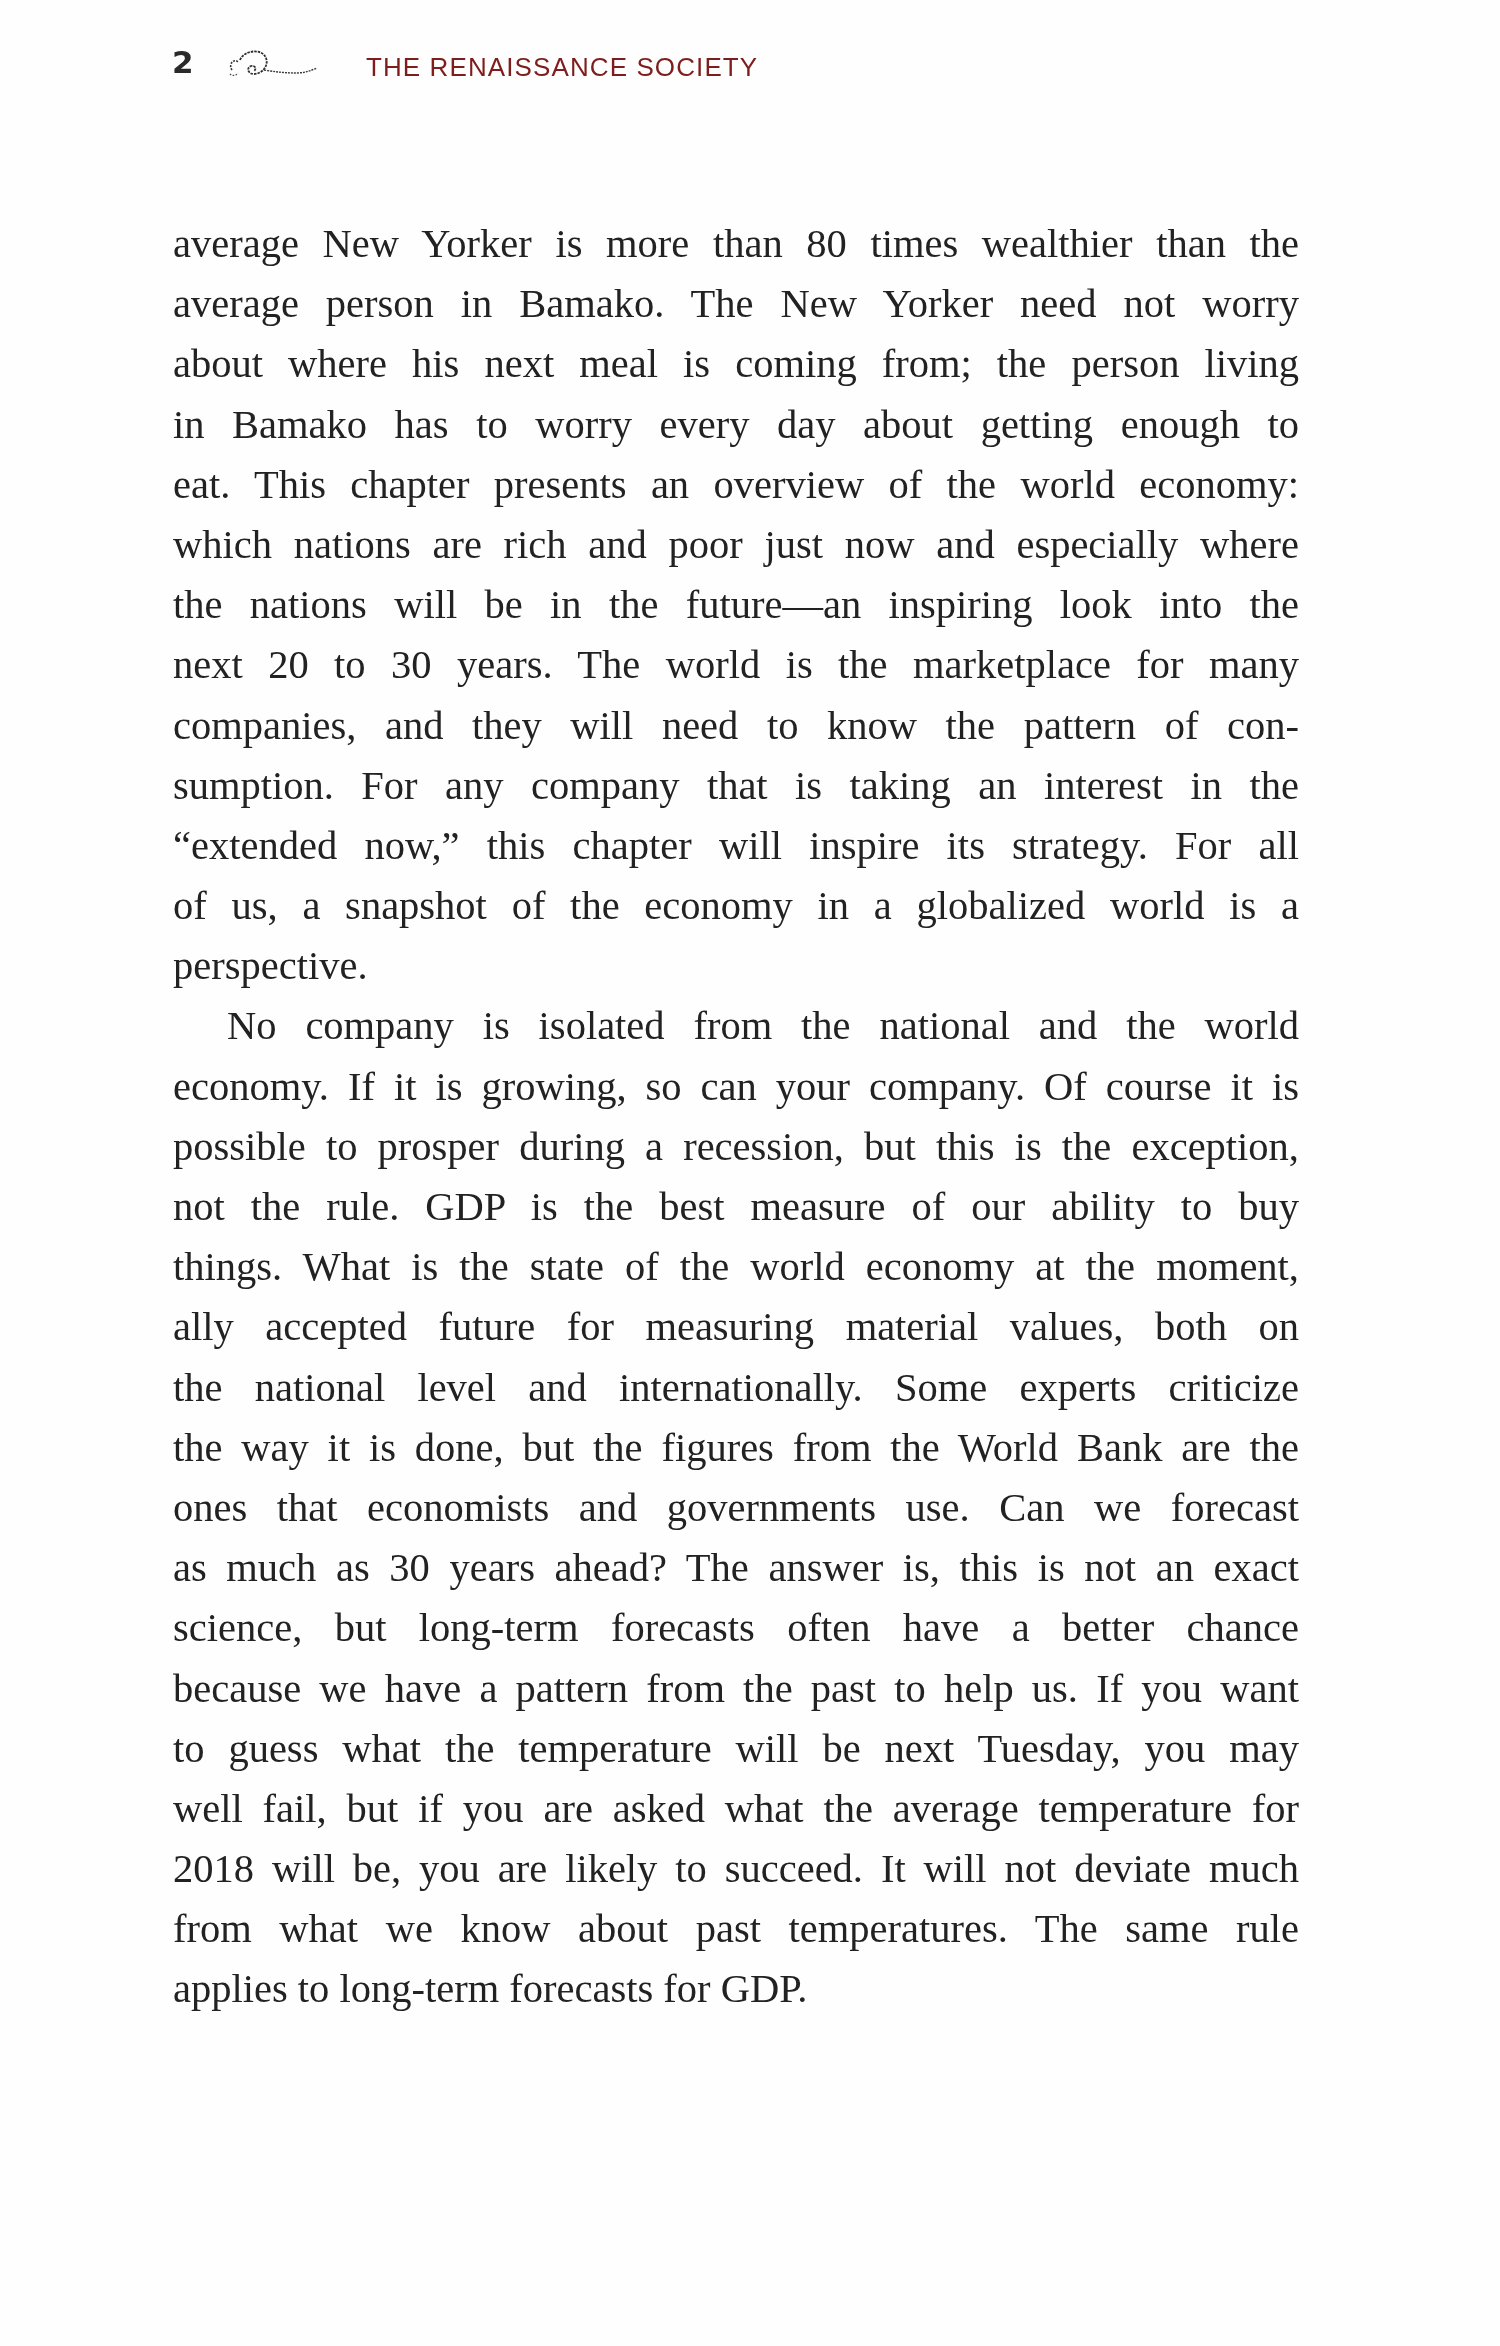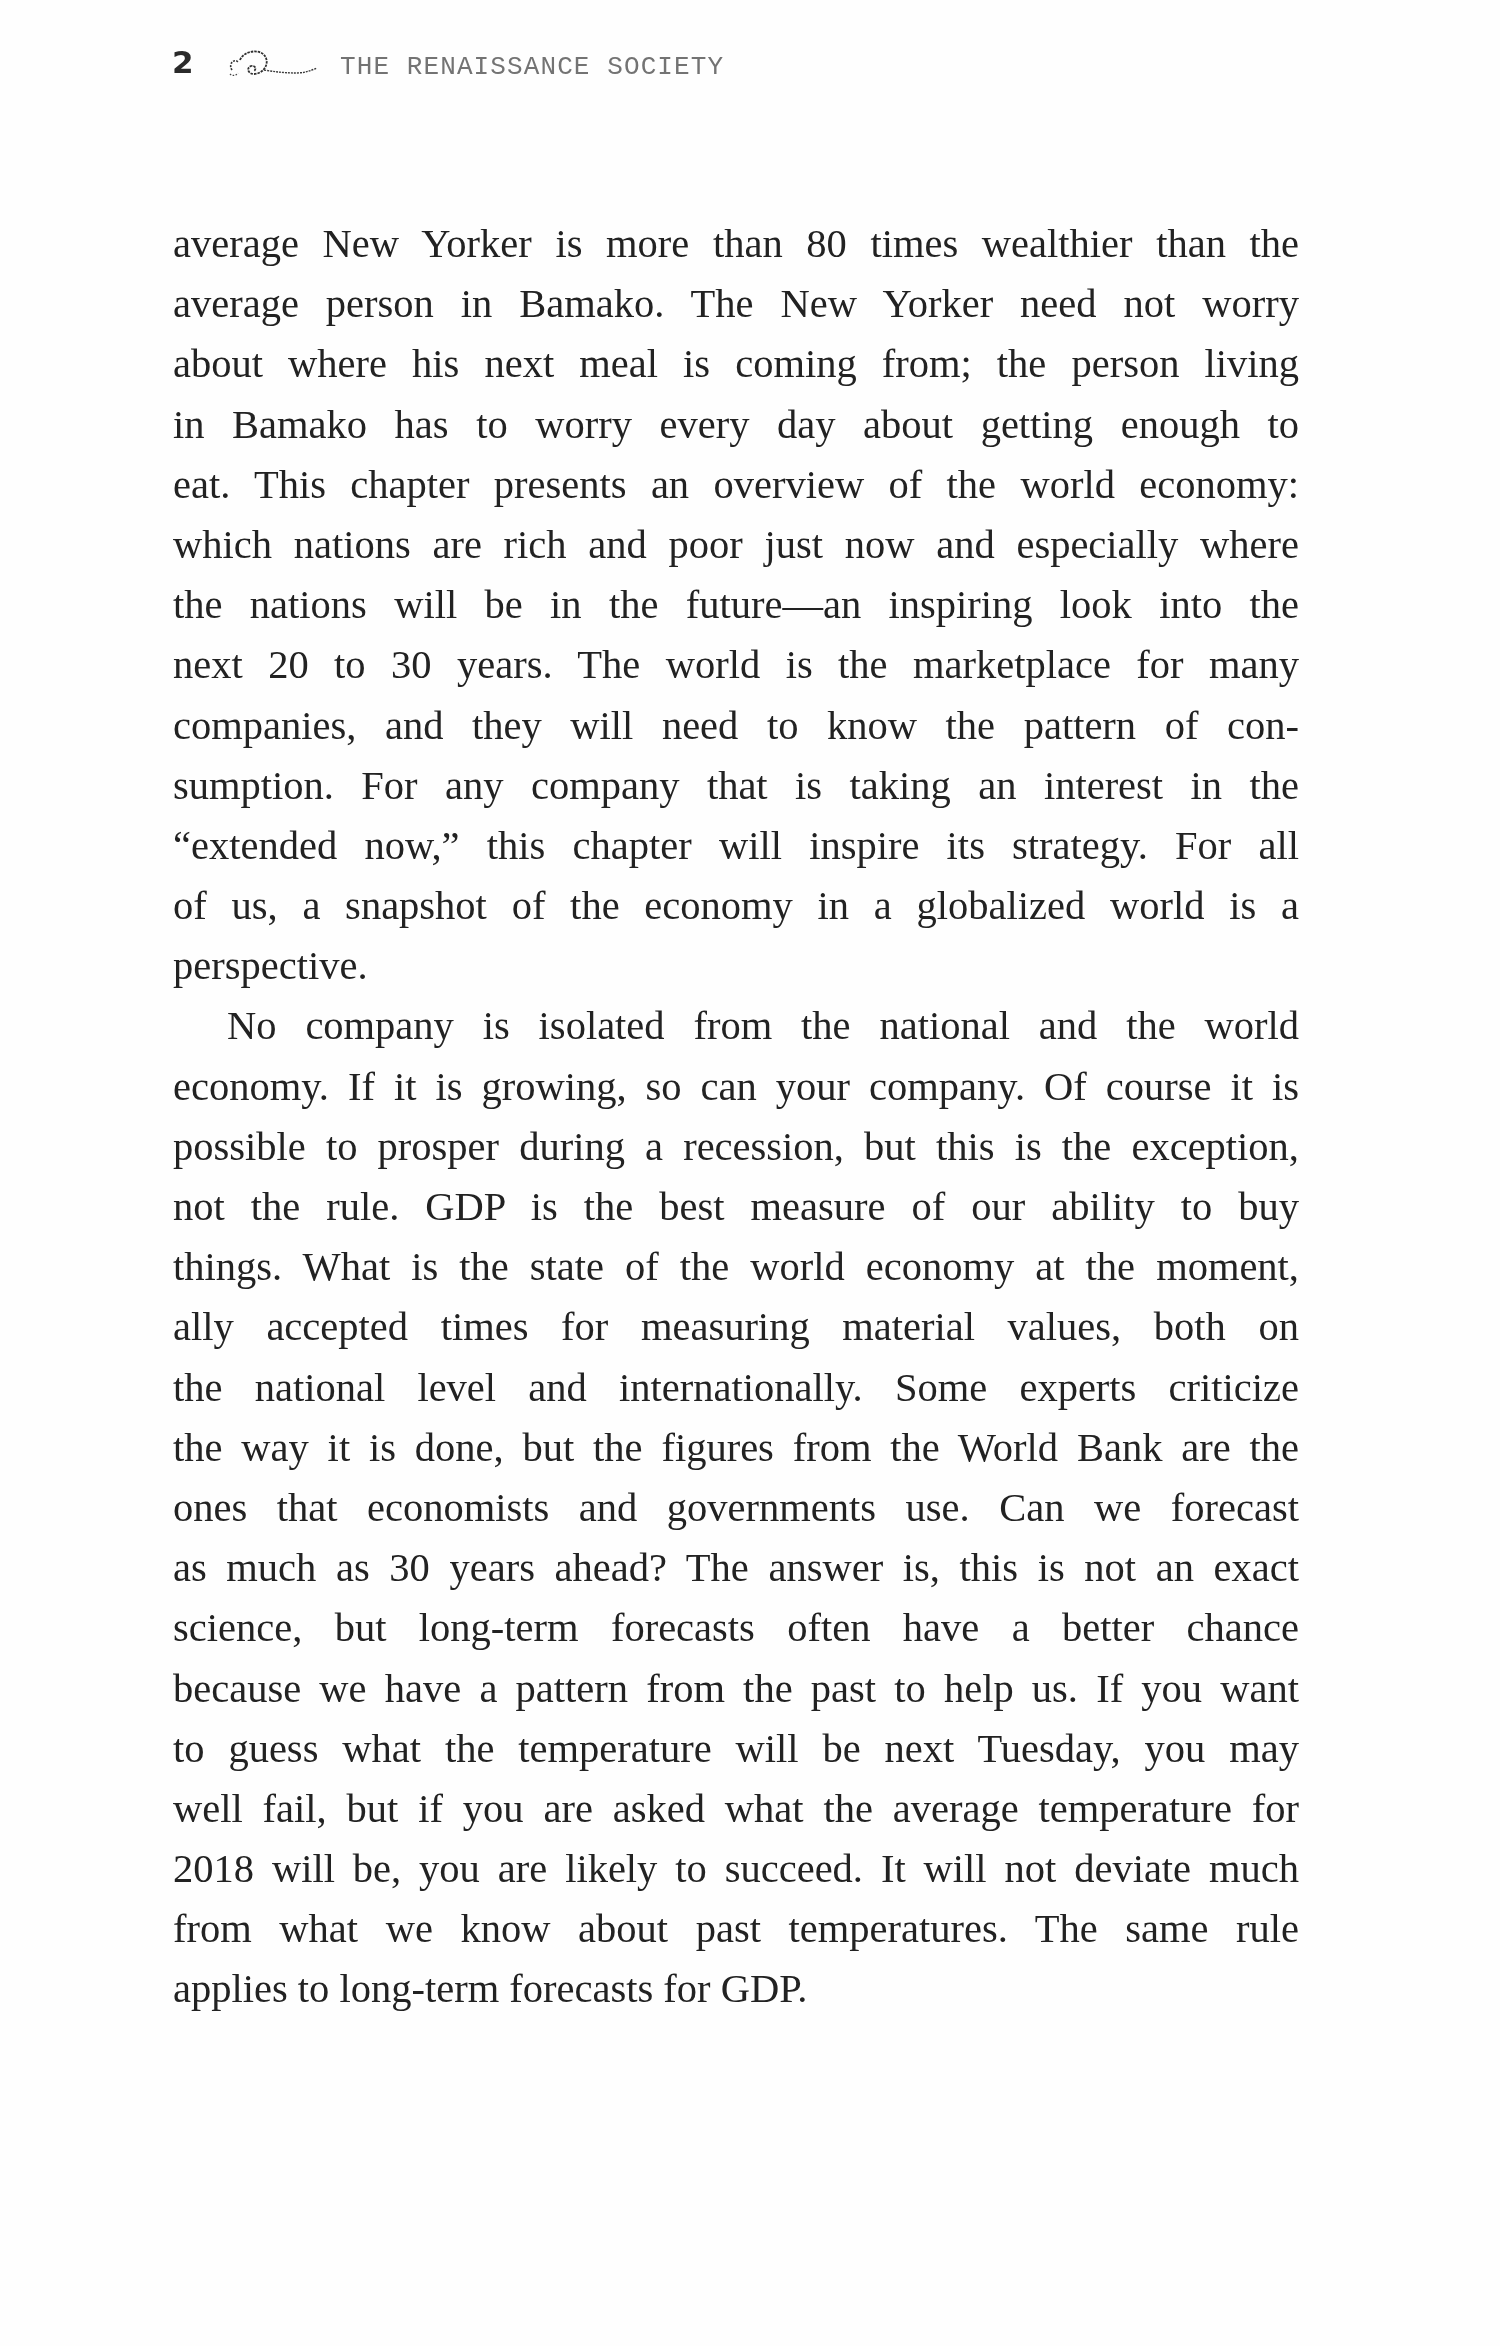--- a/index.html
+++ b/index.html
@@ -40,27 +40,27 @@
   }
   .ornament {
     position: absolute;
     left: 52px;
     top: 6px;
     width: 96px;
     height: 36px;
   }
   .head-title {
     position: absolute;
-    left: 168px;
+    left: 194px;
     top: 8px;
-    font-family: Liberation Mono, monospace;
+    font-family: Liberation Sans, sans-serif;
     font-size: 26px;
     letter-spacing: 1.1px;
     line-height: 34px;
-    color: #737373;
+    color: #7f1d1d;
     white-space: nowrap;
   }
   .text-block {
     position: absolute;
     left: 173px;
     top: 214px;
     width: 1126px;
     font-family: "Liberation Serif", serif;
     font-size: 40.5px;
     line-height: 60.2px;
@@ -114,21 +114,21 @@
       <span class="line">“extended now,” this chapter will inspire its strategy. For all</span>
       <span class="line">of us, a snapshot of the economy in a globalized world is a</span>
       <span class="line last">perspective.</span>
     </div>
     <div class="paragraph">
       <span class="line indent">No company is isolated from the national and the world</span>
       <span class="line">economy. If it is growing, so can your company. Of course it is</span>
       <span class="line">possible to prosper during a recession, but this is the exception,</span>
       <span class="line">not the rule. GDP is the best measure of our ability to buy</span>
       <span class="line">things. What is the state of the world economy at the moment,</span>
-      <span class="line">ally accepted times for measuring material values, both on</span>
+      <span class="line">ally accepted future for measuring material values, both on</span>
       <span class="line">the national level and internationally. Some experts criticize</span>
       <span class="line">the way it is done, but the figures from the World Bank are the</span>
       <span class="line">ones that economists and governments use. Can we forecast</span>
       <span class="line">as much as 30 years ahead? The answer is, this is not an exact</span>
       <span class="line">science, but long-term forecasts often have a better chance</span>
       <span class="line">because we have a pattern from the past to help us. If you want</span>
       <span class="line">to guess what the temperature will be next Tuesday, you may</span>
       <span class="line">well fail, but if you are asked what the average temperature for</span>
       <span class="line">2018 will be, you are likely to succeed. It will not deviate much</span>
       <span class="line">from what we know about past temperatures. The same rule</span>

